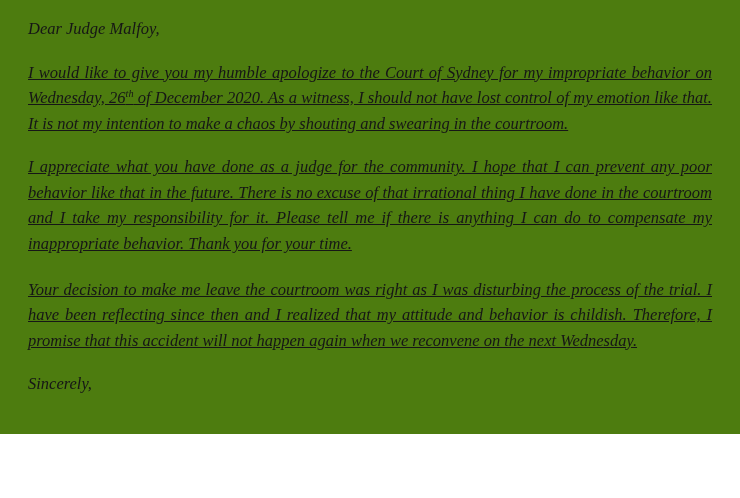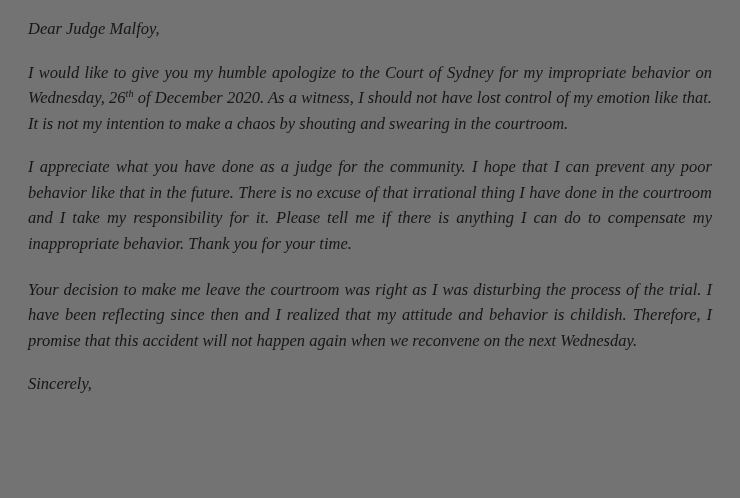--- a/index.html
+++ b/index.html
@@ -10,36 +10,37 @@
   body {
     width: 740px;
     height: 498px;
     overflow: hidden;
     font-family: "Liberation Serif", "DejaVu Serif", serif;
     color: #161616;
   }
   .page {
     box-sizing: border-box;
     width: 740px;
-    height: 498px;
+    height: 434px;
     padding: 10px 28px 2px 28px;
-    background: #737373;
+    background: #4d7c0f;
   }
   .letter {
     font-style: italic;
     font-size: 16.5px;
     line-height: 1.55;
   }
   .salutation {
     margin: 6px 0 18px 0;
   }
   .para {
     margin: 0 0 18px 0;
     text-align: justify;
     text-justify: inter-word;
+    text-decoration: underline;
   }
   .para.last-of-body {
     margin-bottom: 20px;
   }
   .closing {
     margin: 0 0 0 0;
   }
   .signature-gap {
     height: 48px;
   }

